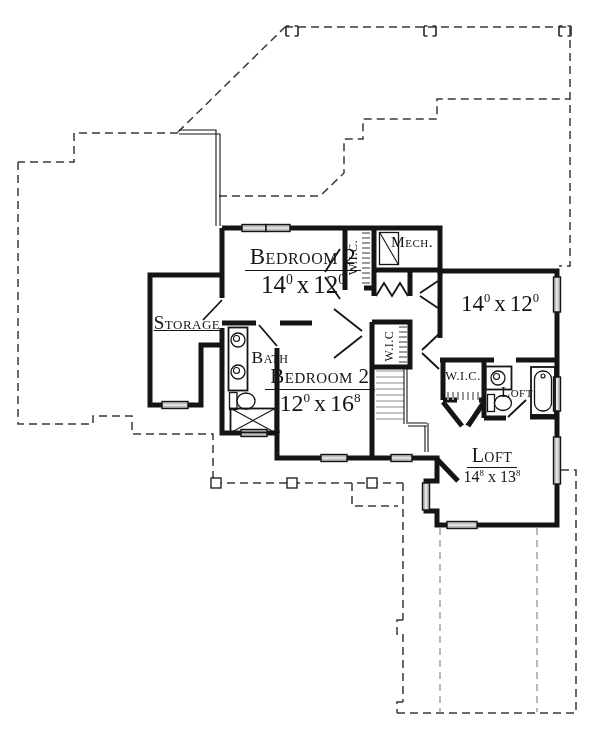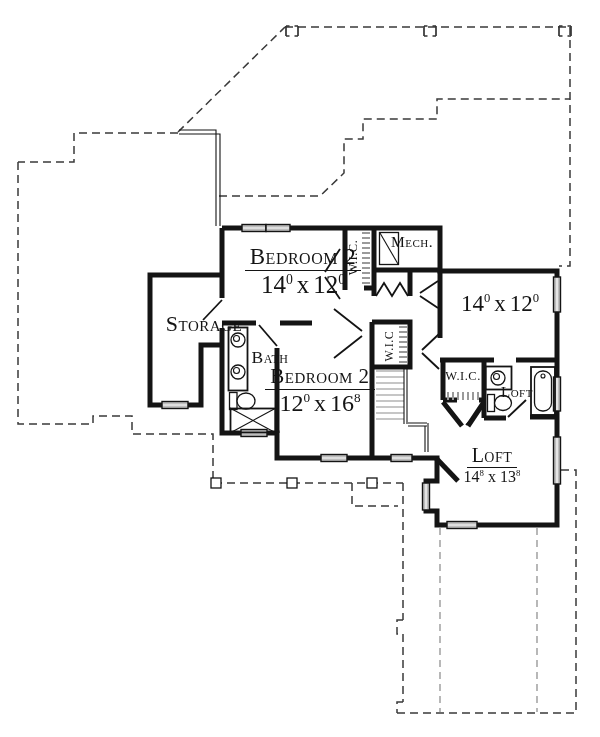--- a/index.html
+++ b/index.html
@@ -35,21 +35,21 @@
   .l-bedroom2 .dims{font-size:25px;}
   .l-bedroom3{left:247px;top:366px;width:146px;}
   .l-bedroom3 .room-name{font-size:21px;}
   .l-bedroom3 .dims{font-size:24px;}
   .l-bedroom4{left:424px;top:291px;width:152px;}
   .l-bedroom4 .room-name{font-size:21px;}
   .l-bedroom4 .dims{font-size:23px;}
   .l-loft{left:429px;top:445px;width:126px;}
   .l-loft .room-name{font-size:20px;}
   .l-loft .dims{font-size:16px;}
-  .l-storage{left:164px;top:313px;width:80px;font-size:22px;}
+  .l-storage{left:147px;top:313px;width:80px;font-size:19px;text-decoration:underline;}
   .l-bath{left:228px;top:348px;width:52px;font-size:17.5px;margin-left:16px;}
   .l-mech{left:382px;top:234px;width:60px;font-size:15.5px;}
   .l-wic2{left:331px;top:250px;width:46px;height:15px;font-size:12.5px;}
   .l-wichall{left:368px;top:339px;width:44px;height:14px;font-size:12px;}
   .l-wic4{left:440px;top:370px;width:46px;font-size:12.5px;}
   .l-loftbath{left:494px;top:385px;width:46px;font-size:15px;}
 </style>
 </head>
 <body>
 

